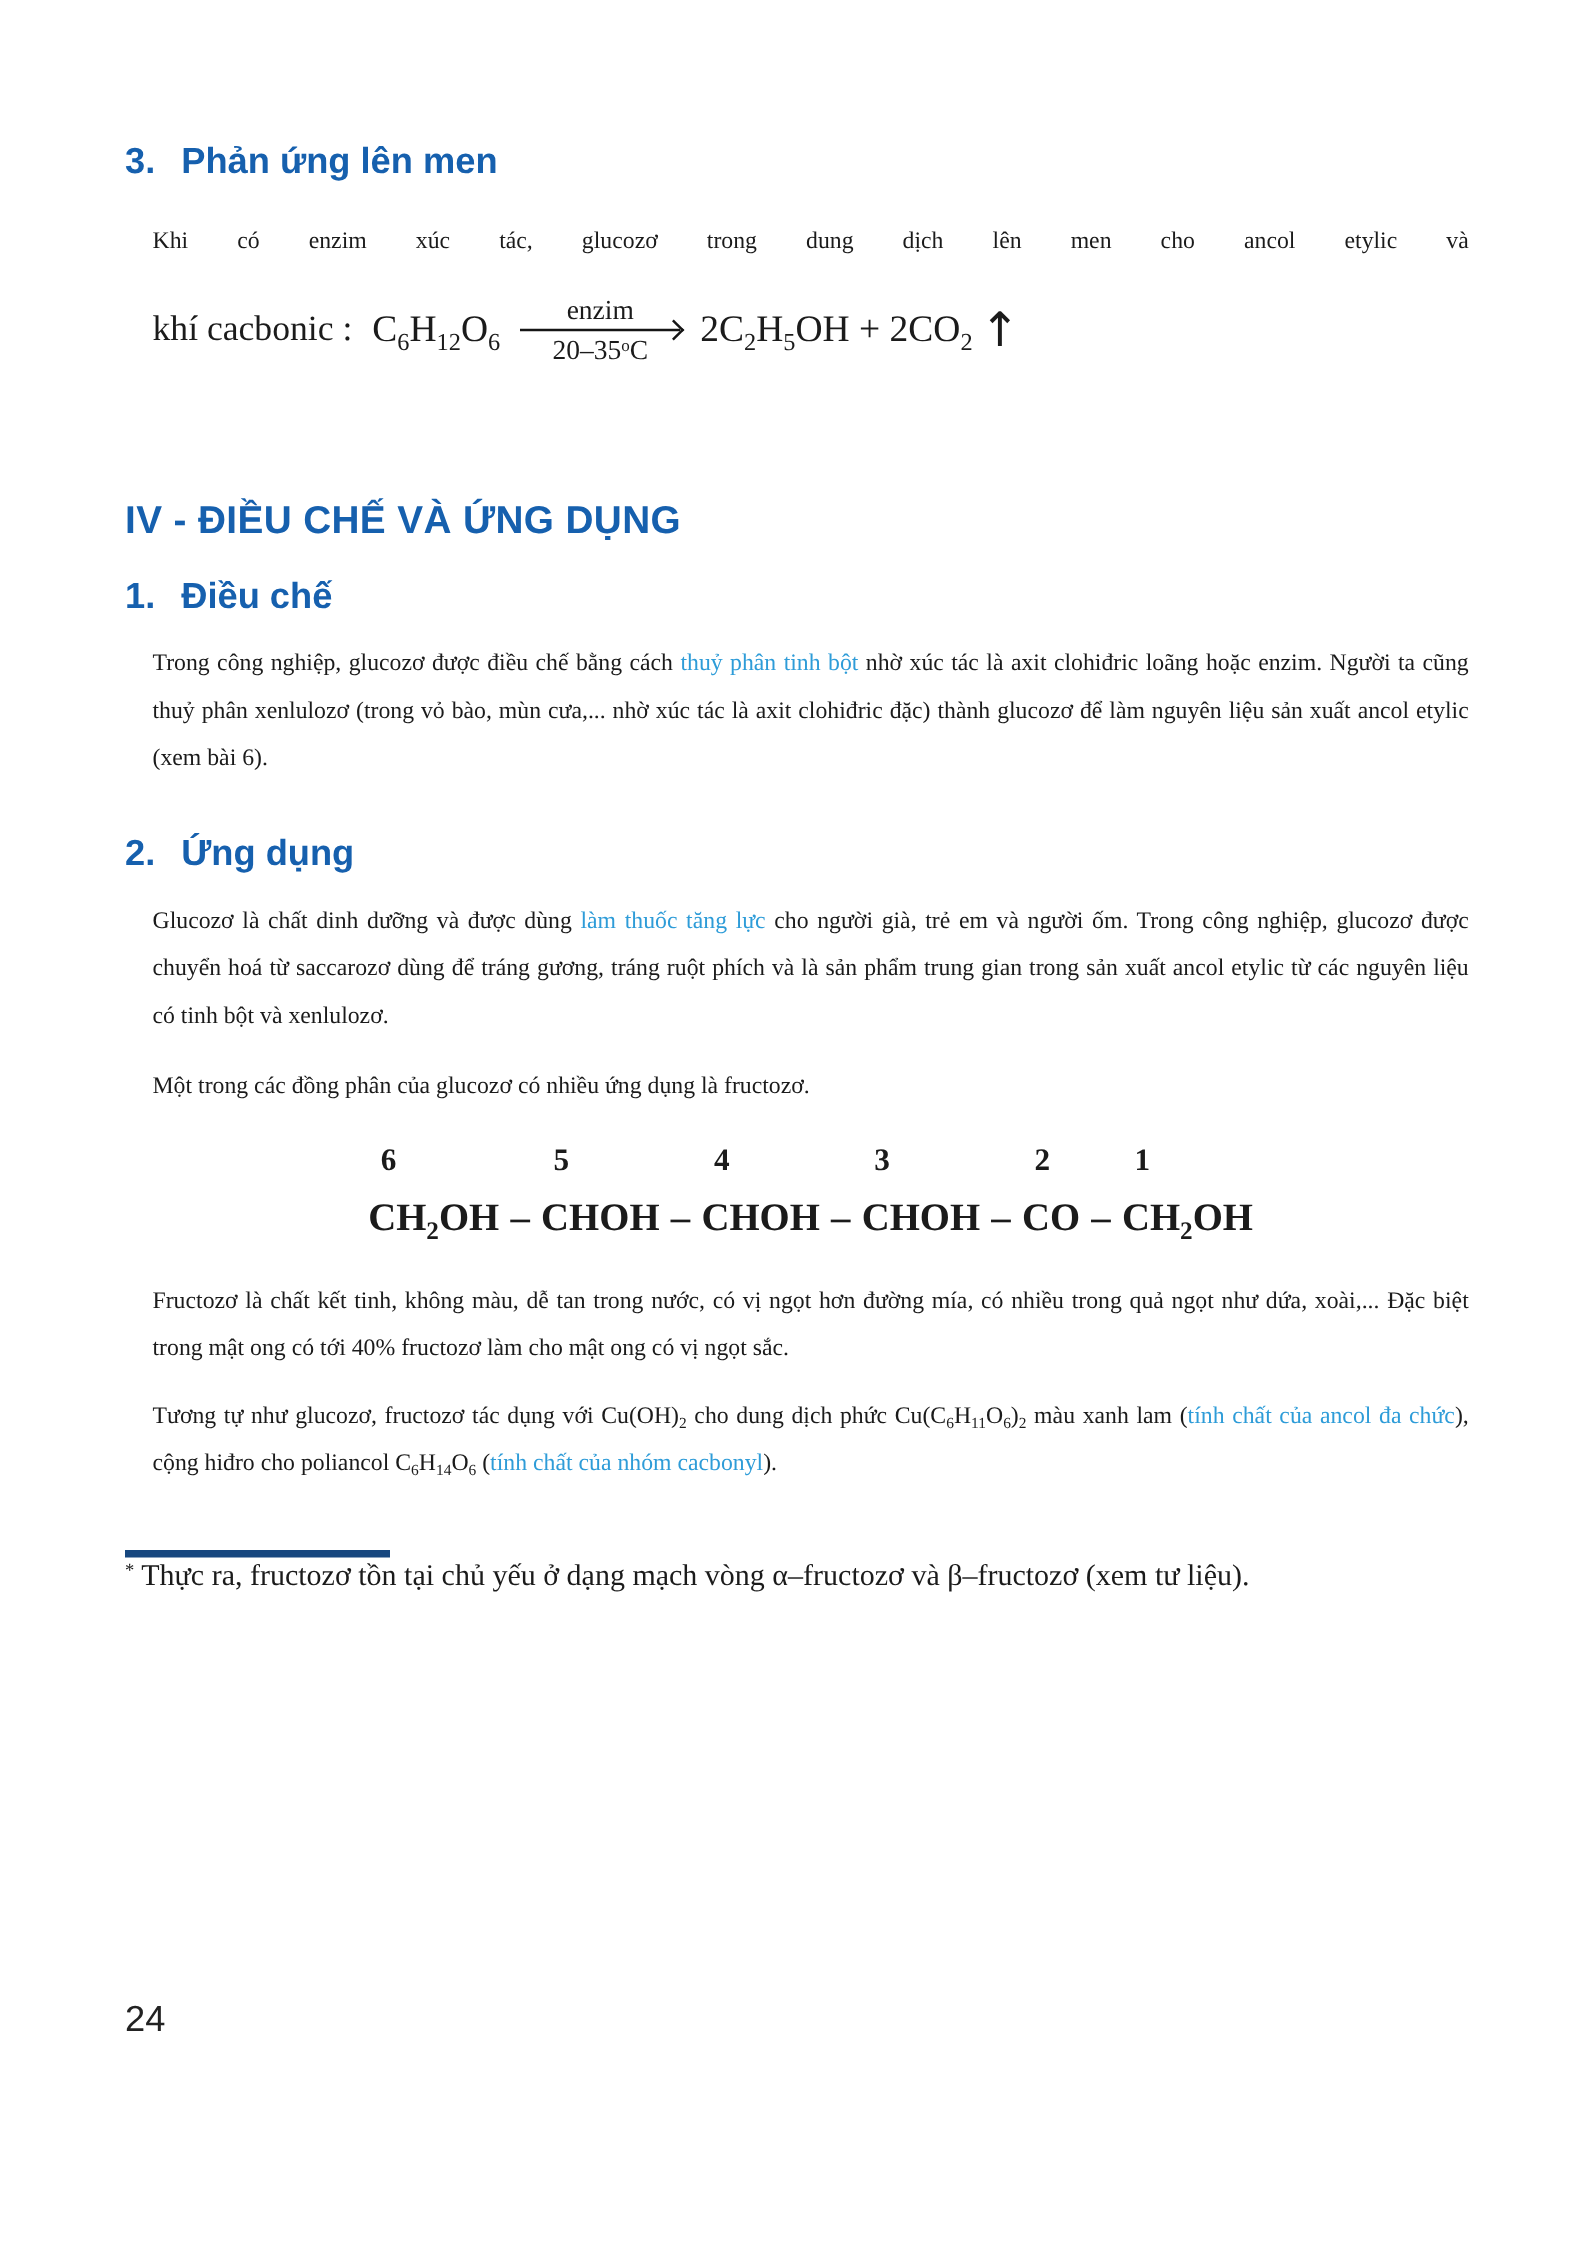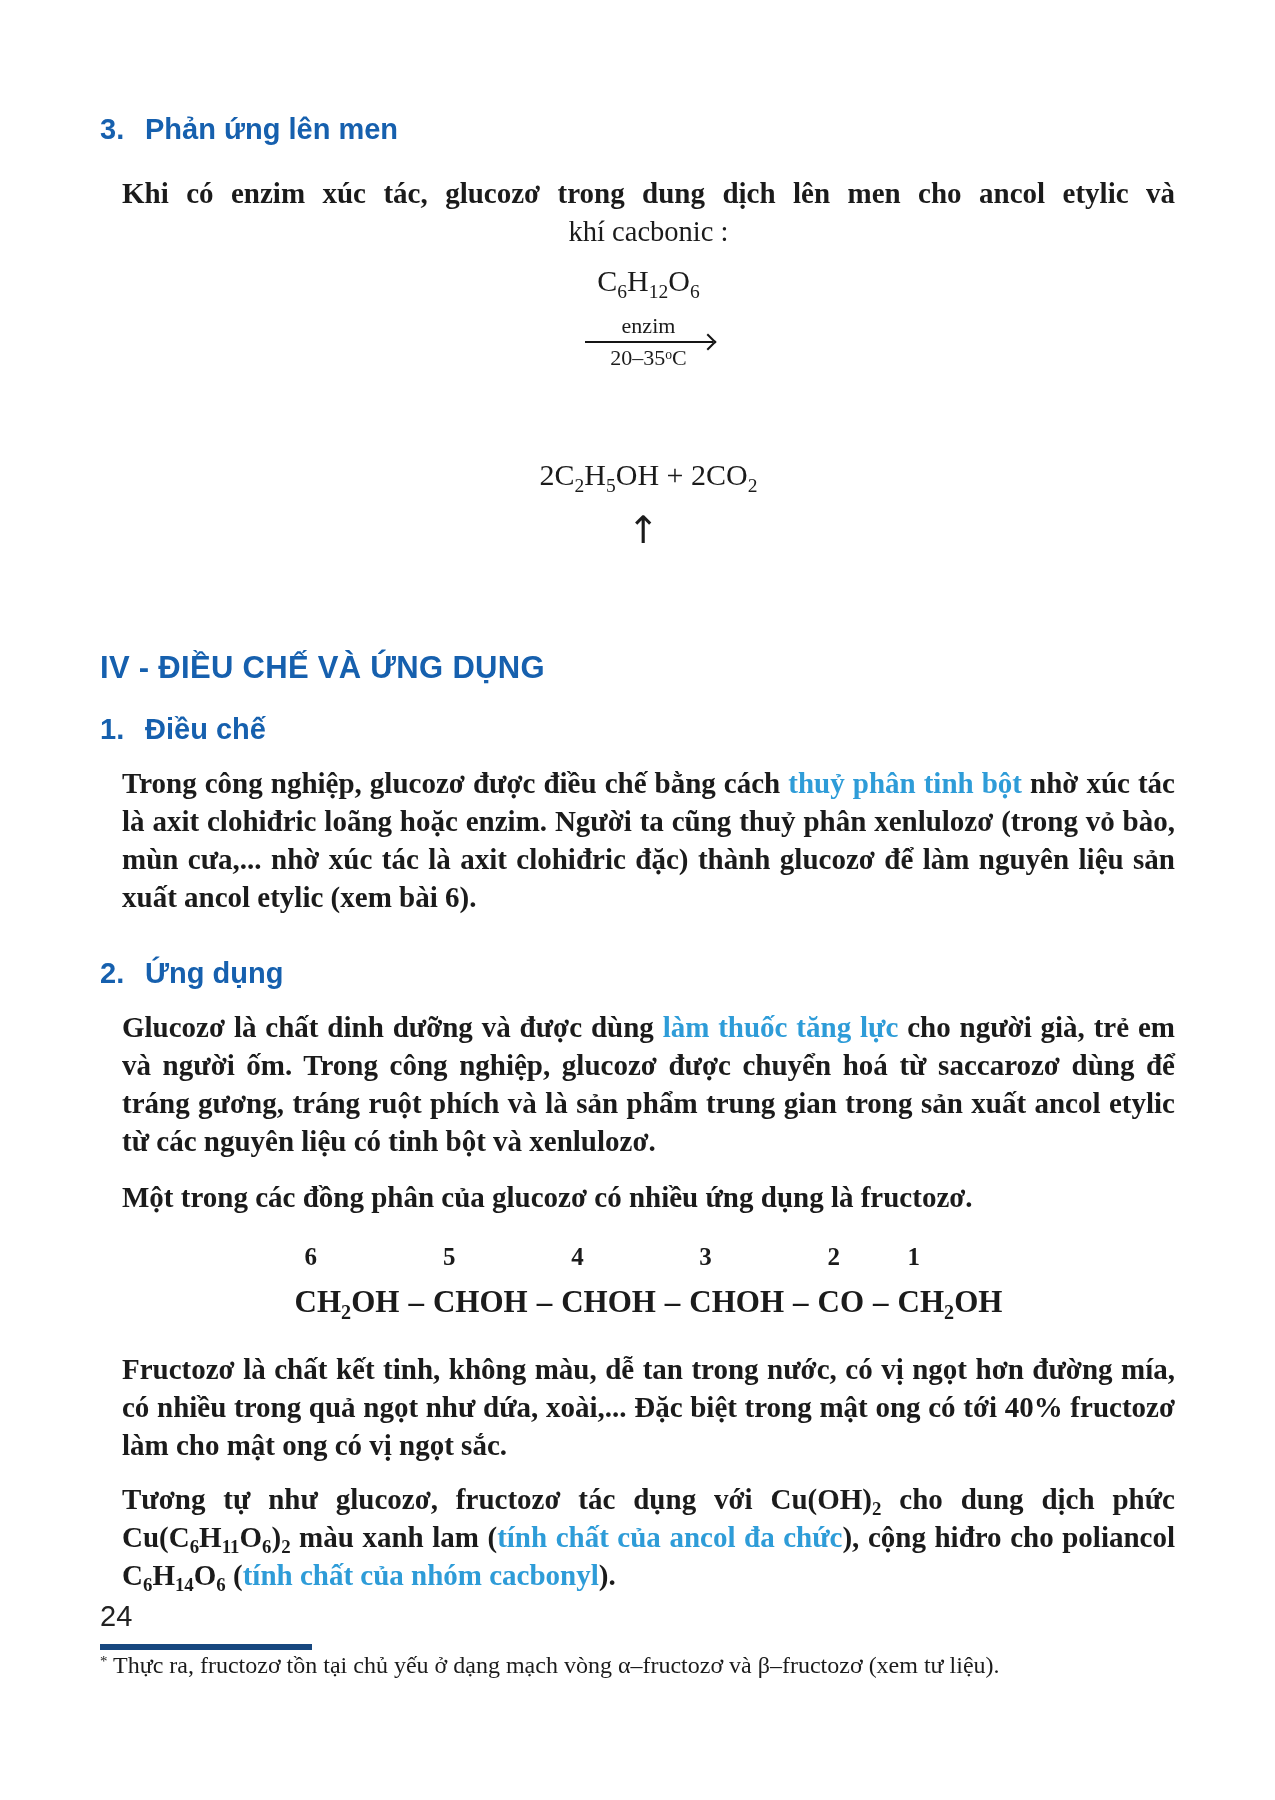--- a/index.html
+++ b/index.html
@@ -23,33 +23,32 @@
     margin:0;letter-spacing:.3px;
   }
   .sub-heading{
     display:flex;font-family:"Liberation Sans", sans-serif;font-weight:bold;
     color:var(--heading-blue);font-size:29px;line-height:38px;
   }
   .sub-heading .hnum{width:45px;flex:0 0 45px;}
 
   
   .para{
-    margin:0 0 0 22px;font-size:29px;line-height:38px;
+    margin:0 0 0 22px;font-size:19px;line-height:38px;
     text-align:justify;
-    font-weight:bold;
   }
   .stretch{text-align:justify;text-align-last:justify;}
   .link{color:var(--link-blue);}
   .it{font-style:italic;}
   .sub{font-size:0.65em;position:relative;top:0.34em;line-height:0;}
   .sup{font-size:0.62em;position:relative;top:-0.45em;line-height:0;}
 
   
   .m-intro{margin-top:26px;}
-  .m-eq{margin-top:4px;flex-direction:column;}
+  .m-eq{margin-top:16px;}
   .m-sec4{margin-top:96px;}
   .m-sub1{margin-top:22px;}
   .m-para1{margin-top:16px;}
   .m-sub2{margin-top:38px;}
   .m-para2{margin-top:16px;}
   .m-sec5{margin-top:72px;}
   .m-p5a{margin-top:18px;}
   .m-p5b{margin-top:20px;}
   .m-chain{margin-top:28px;}
   .m-p5c{margin-top:28px;}

